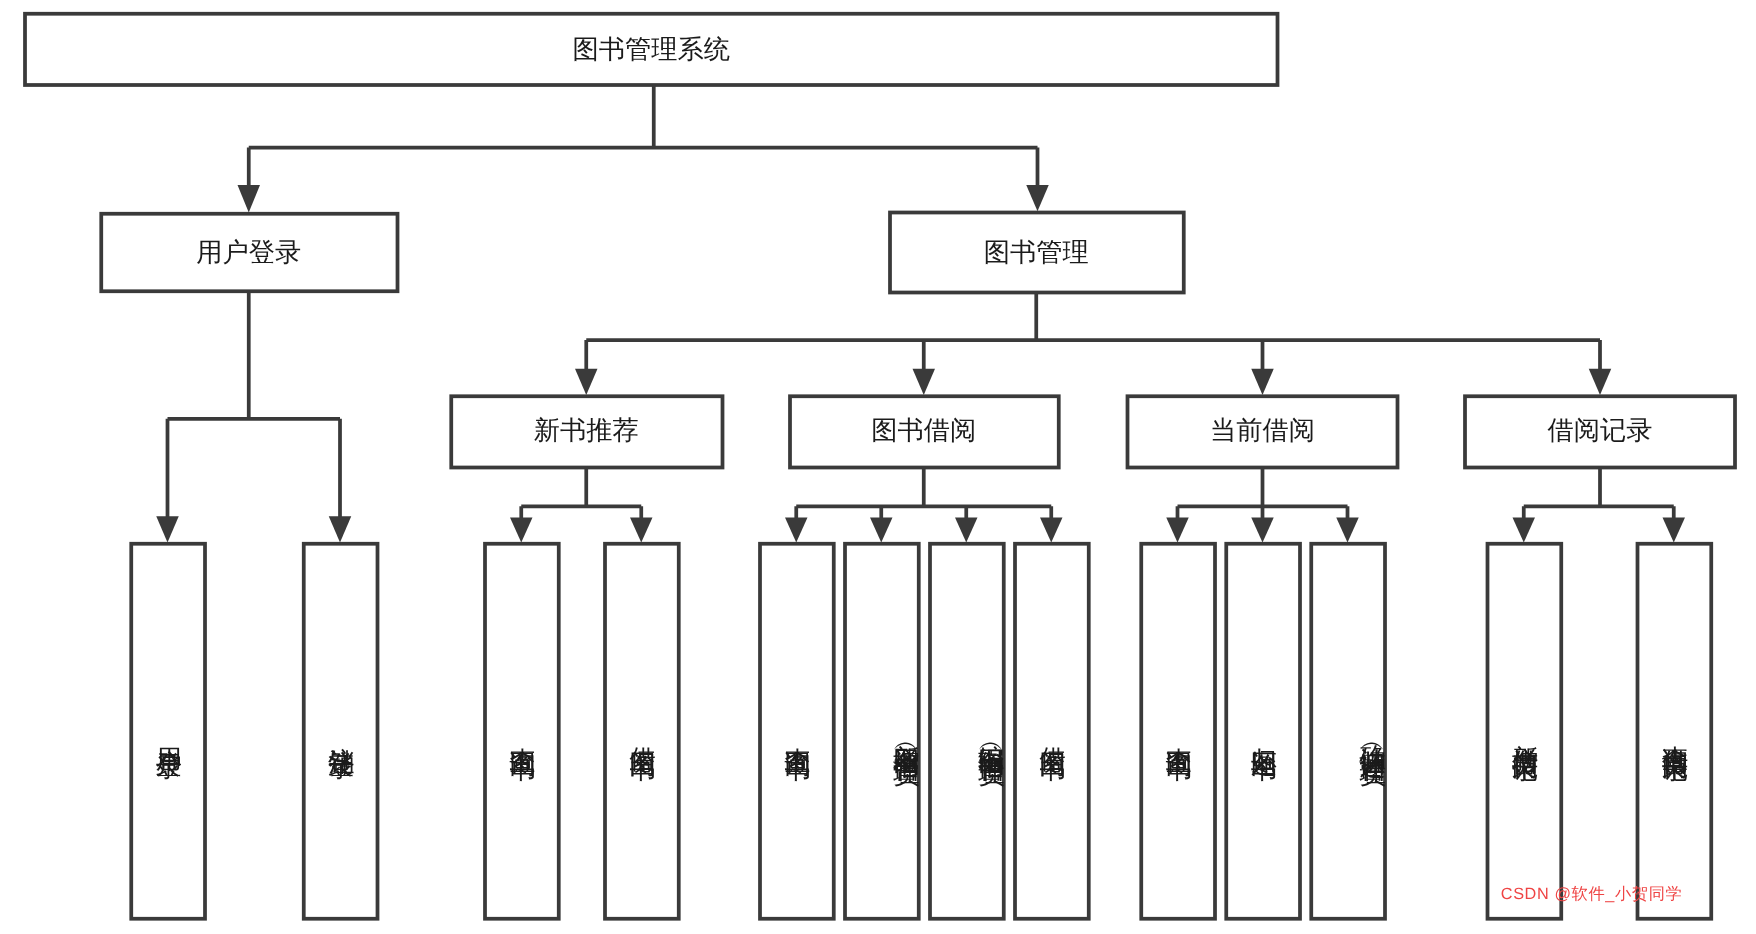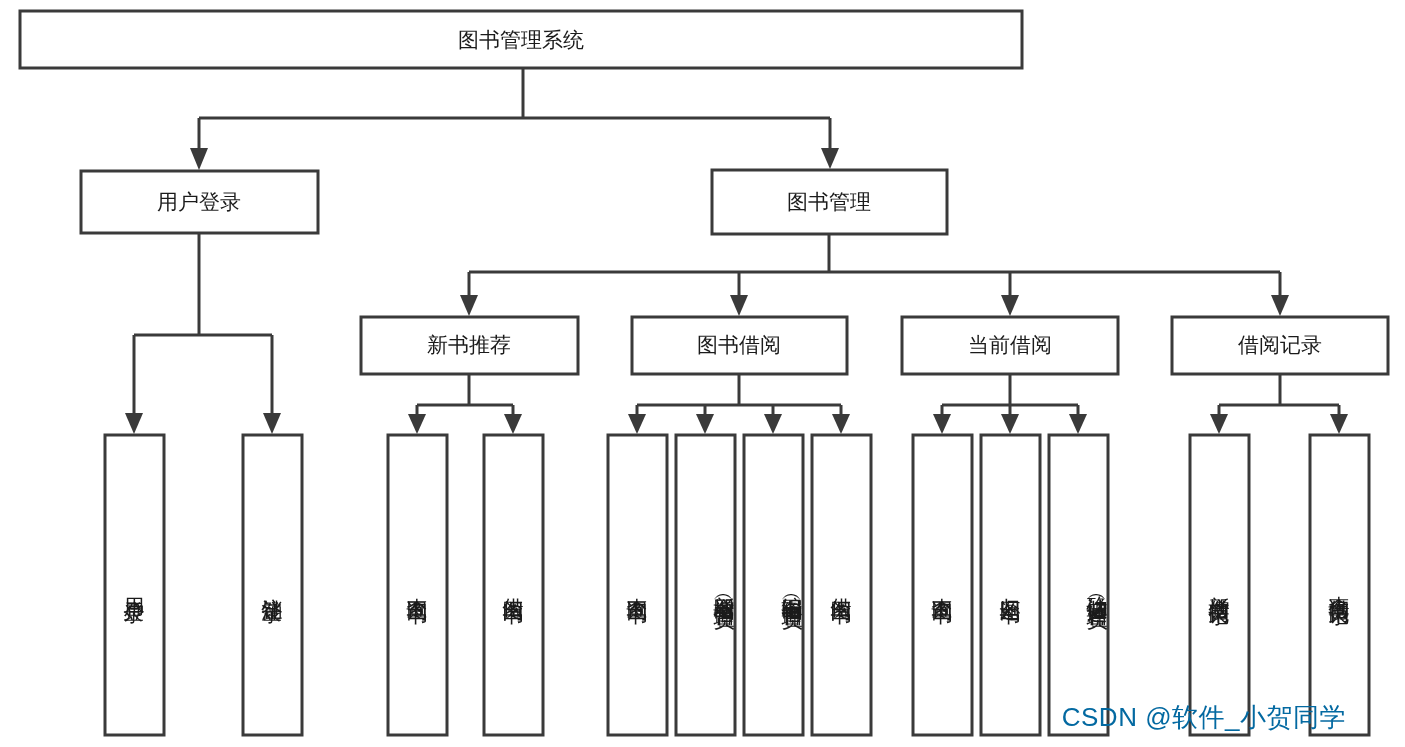--- a/index.html
+++ b/index.html
@@ -62,24 +62,24 @@
     line-height: 1;
     display: flex;
     align-items: center;
     justify-content: center;
     white-space: nowrap;
     pointer-events: none;
   }
   .watermark {
     position: absolute;
     right: 8px;
-    bottom: 12px;
-    font-family: "Liberation Sans", "DejaVu Sans", sans-serif;
-    font-size: 26px;
-    color: #0369a1;
+    bottom: 23px;
+    font-family: "Liberation Sans", "DejaVu Sans", sans-serif;
+    font-size: 13px;
+    color: #ef4444;
     letter-spacing: 0.5px;
     white-space: nowrap;
   }
 </style>
 </head>
 <body>
 
 <div id="diagram-root">
 
   <svg id="tree-svg" viewBox="0 0 1405 747" xmlns="http://www.w3.org/2000/svg">

